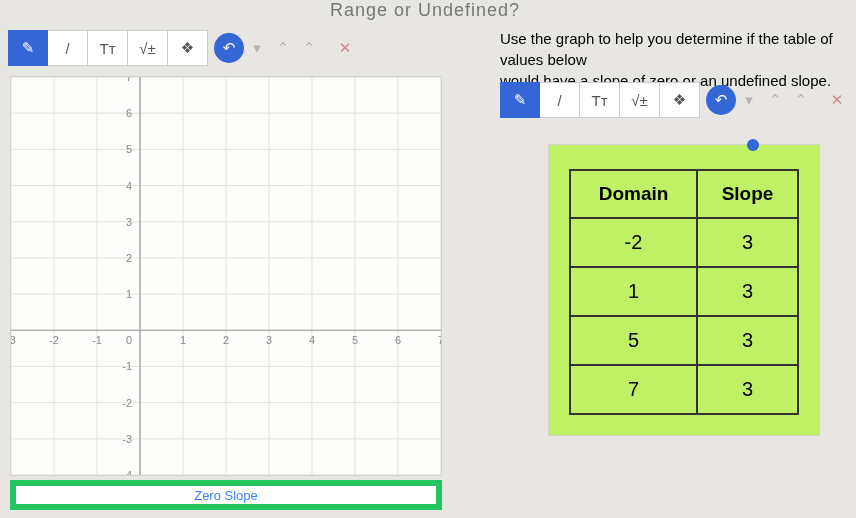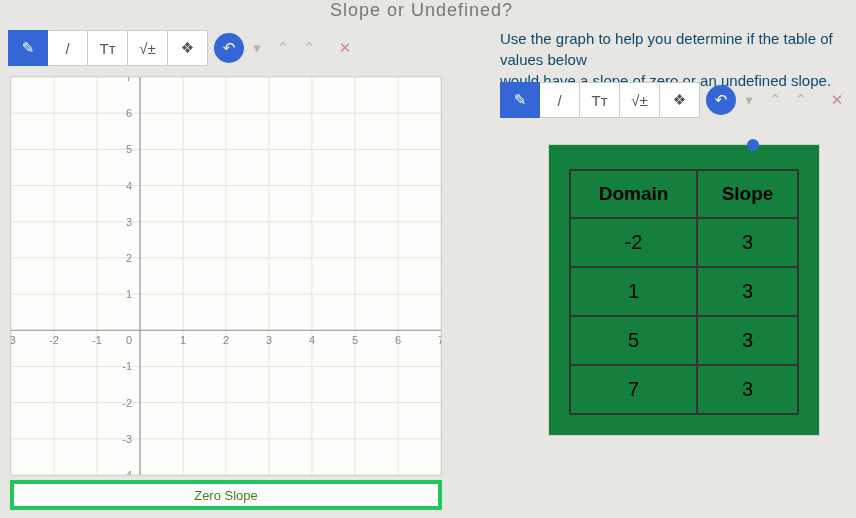--- a/index.html
+++ b/index.html
@@ -54,38 +54,38 @@
   .buttons-row {
     position: absolute;
     left: 10px; top: 480px;
     display: flex; gap: 40px;
     width: 432px;
   }
   .ans-btn {
     flex: 1;
     height: 30px;
     background: #fff;
-    border: 4px solid #22c55e;
-    color: #4d7c0f;
+    border: 6px solid #22c55e;
+    color: #3b82f6;
     font-size: 13px;
     display: flex; align-items: center; justify-content: center;
   }
   .question {
     position: absolute;
     left: 500px; top: 28px;
     font-size: 15px;
-    color: #0c4a6e;
+    color: #000000;
     line-height: 1.4;
     width: 350px;
   }
   .table-wrap {
     position: absolute;
     left: 548px; top: 144px;
     width: 272px;
-    background: #15803d;
+    background: #bef264;
     border: 1px solid #d4d0cb;
     padding: 10px 0 20px 0;
   }
   .slider-dot {
     width: 12px; height: 12px; border-radius:50%;
     background:#3466d6;
     position:absolute; top:-6px; right:60px;
   }
   .data-table {
     margin: 14px auto 0 auto;
@@ -97,21 +97,21 @@
     padding: 12px 8px;
     text-align: center;
     font-size: 18px;
   }
   .data-table th { font-weight: bold; font-size: 19px;}
   .data-table td { font-weight: normal; font-size: 20px;}
 </style>
 </head>
 <body>
 
-<div class="title-cut">Slope or Undefined?</div>
+<div class="title-cut">Range or Undefined?</div>
 
 <div class="toolbar tb-left">
   <div class="tbtn active">✎</div>
   <div class="tbtn">/</div>
   <div class="tbtn">Tᴛ</div>
   <div class="tbtn">√±</div>
   <div class="tbtn">❖</div>
   <div class="tbtn round">↶</div>
   <div class="tbtn plain">▾</div>
   <div class="tbtn plain">⌃</div>

